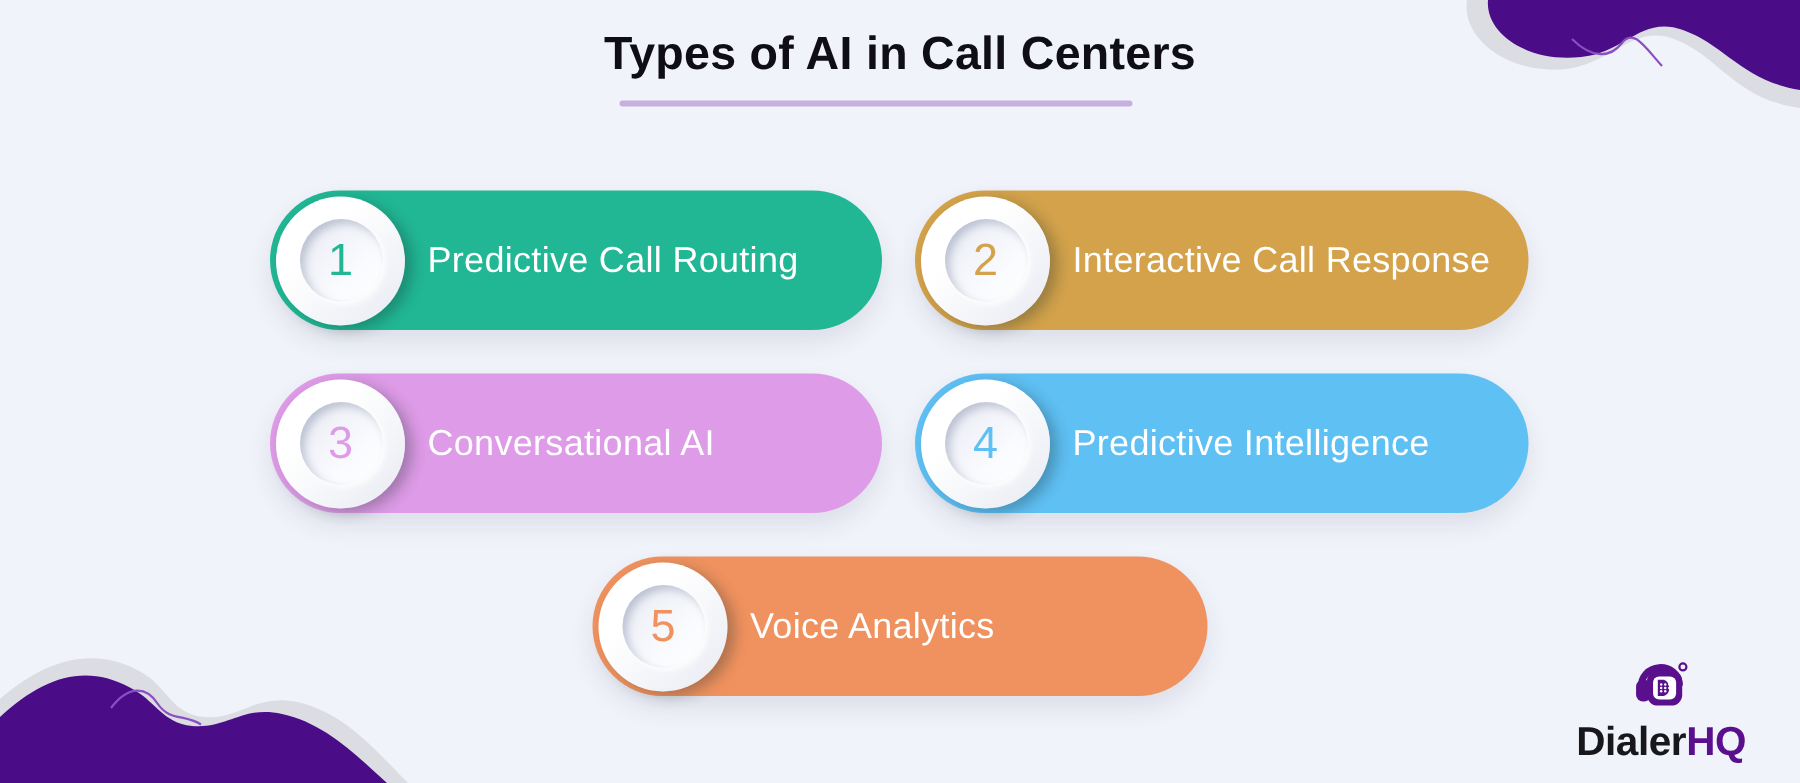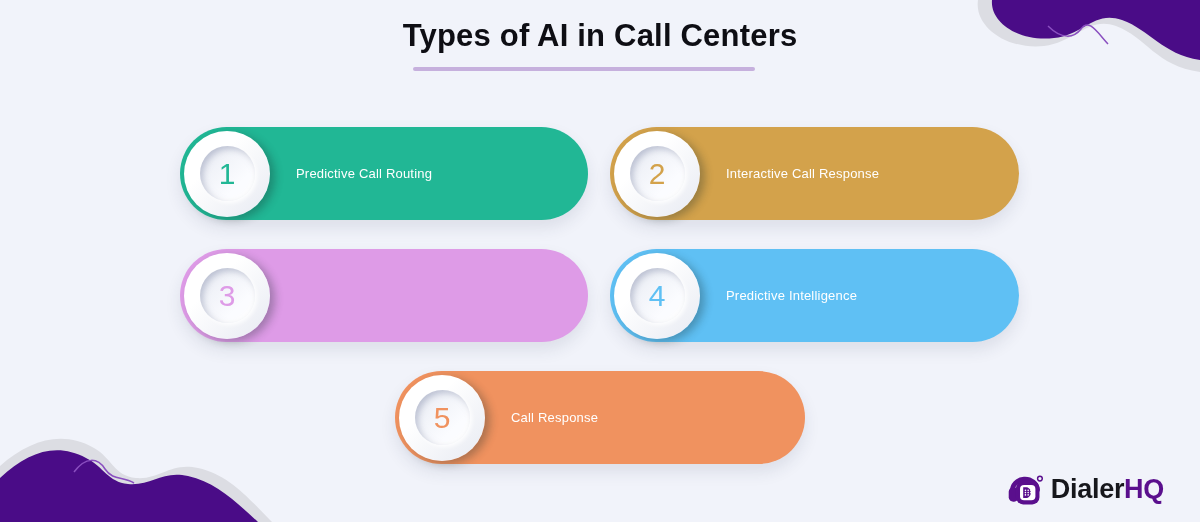--- a/index.html
+++ b/index.html
@@ -43,33 +43,33 @@
   .badge-inner{
     width:55px;height:55px;border-radius:50%;
     background:linear-gradient(135deg,#e8ebf3 0%,#fbfcff 70%);
     box-shadow:inset 3px 3px 6px rgba(140,148,175,.50),
                inset -2px -2px 5px #ffffff,
                2px 2px 4px rgba(255,255,255,.9);
     display:flex;align-items:center;justify-content:center;
   }
   .num{font-size:30px;font-weight:500;line-height:1;}
   .pill-label{
-    margin-left:26px;color:#ffffff;font-size:13px;font-weight:500;
+    margin-left:15px;color:#ffffff;font-size:24px;font-weight:500;
     letter-spacing:.2px;white-space:nowrap;
   }
 
   
   .blob-tr{position:absolute;top:0;right:0;width:232px;height:82px;}
   .blob-bl{position:absolute;bottom:0;left:0;width:272px;height:102px;}
   .blob-tr svg,.blob-bl svg{display:block;width:100%;height:100%;}
 
   
   .logo{
     position:absolute;right:36px;bottom:14px;
-    display:flex;align-items:center;gap:7px;
+    display:flex;align-items:center;gap:7px;flex-direction:column;
   }
   .logo-icon{width:38px;height:38px;}
   .logo-text{font-size:27px;font-weight:800;letter-spacing:-.3px;line-height:1;}
   .logo-text .black{color:#17171c;}
   .logo-text .purple{color:#5a0f8d;}
 </style>
 </head>
 <body>
 
 <div class="stage">
@@ -110,38 +110,39 @@
     </div>
     <span class="pill-label">Interactive Call Response</span>
   </div>
 
   <div class="pill pill-3" style="background: rgb(222, 155, 231);">
     <div class="badge">
       <div class="badge-inner">
         <span class="num" style="color: rgb(222, 155, 231);">3</span>
       </div>
     </div>
+    <span class="pill-label">Conversational AI</span>
   </div>
 
   <div class="pill pill-4" style="background: rgb(95, 192, 244);">
     <div class="badge">
       <div class="badge-inner">
         <span class="num" style="color: rgb(95, 192, 244);">4</span>
       </div>
     </div>
     <span class="pill-label">Predictive Intelligence</span>
   </div>
 
   <div class="pill pill-5" style="background: rgb(240, 146, 95);">
     <div class="badge">
       <div class="badge-inner">
         <span class="num" style="color: rgb(240, 146, 95);">5</span>
       </div>
     </div>
-    <span class="pill-label">Call Response</span>
+    <span class="pill-label">Voice Analytics</span>
   </div>
 
   <div class="logo">
     <svg class="logo-icon" viewBox="0 0 42 42">
       <path d="M7 24 a14 13 0 0 1 28 -2" fill="none" stroke="#5a0f8d" stroke-width="5" stroke-linecap="round"></path>
       <rect x="3" y="19" width="11" height="16" rx="5" fill="#5a0f8d"></rect>
       <rect x="11" y="12" width="26" height="26" rx="8" fill="#5a0f8d"></rect>
       <rect x="15.5" y="16.5" width="17" height="17" rx="4.5" fill="#ffffff"></rect>
       <path d="M19 19 h4.5 a6.5 6.5 0 0 1 0 12 H19 Z" fill="#5a0f8d"></path>
       <g fill="#ffffff">

